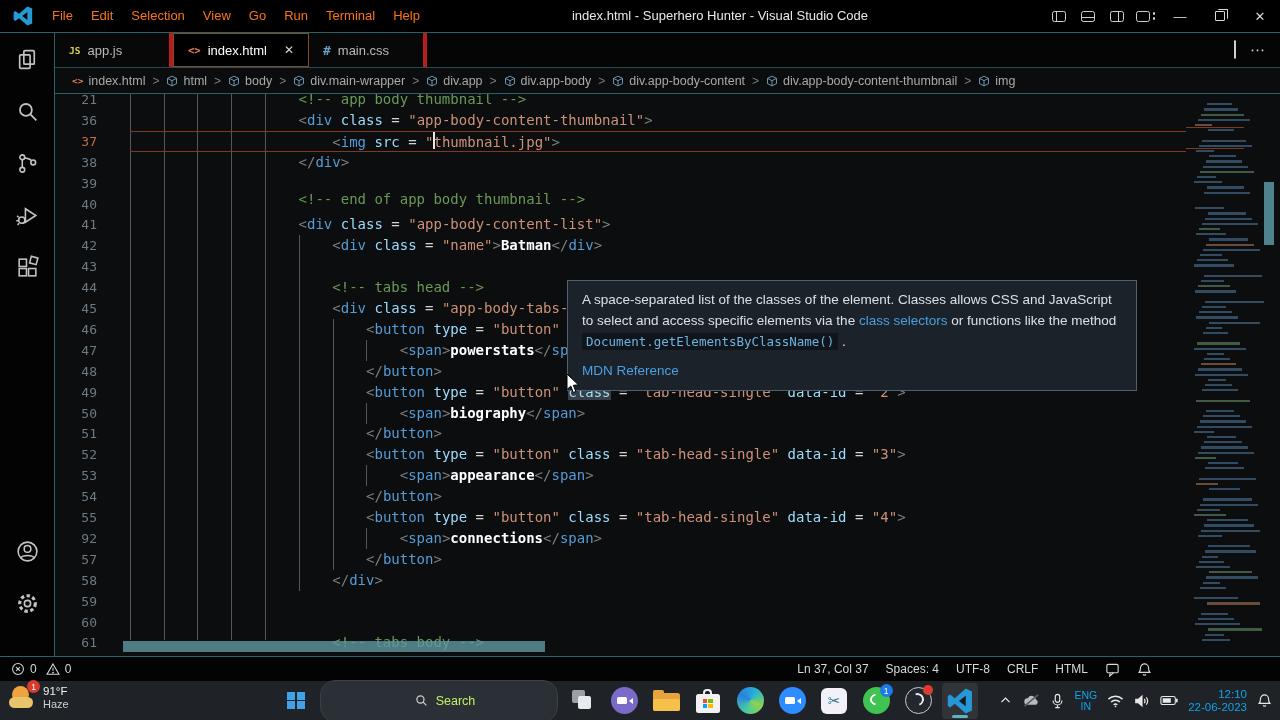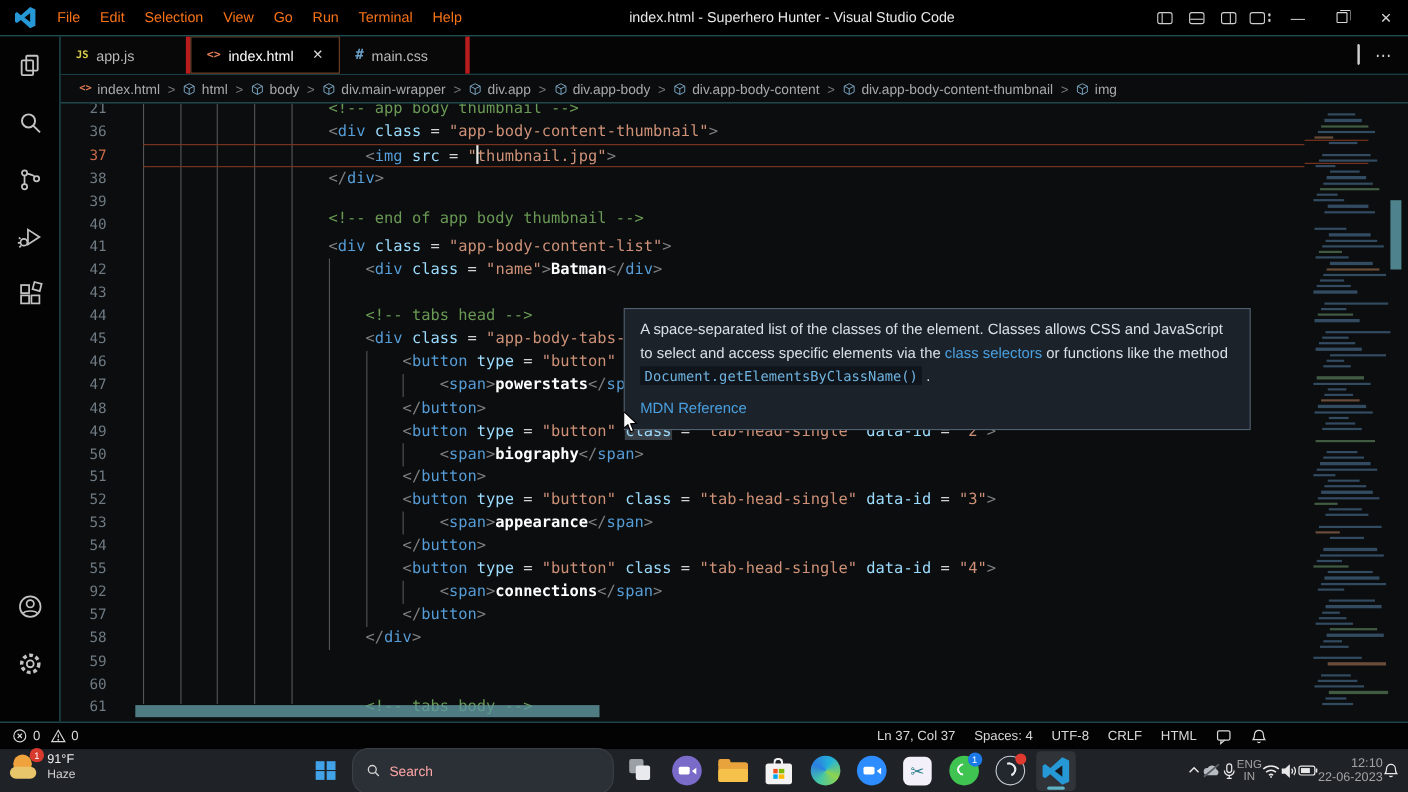--- a/index.html
+++ b/index.html
@@ -104,21 +104,21 @@
            color:#fff;font-size:8.5px;display:flex;align-items:center;justify-content:center;}
   .w-temp{font-size:11.5px;line-height:13px;}
   .w-cond{font-size:11px;color:#cfcfcf;line-height:13px;}
   .tb-center{position:absolute;left:278px;top:0;height:39px;display:flex;align-items:center;gap:6px;}
   .app{width:36px;height:36px;display:flex;align-items:center;justify-content:center;position:relative;border-radius:4px;}
   .app.active{background:rgba(255,255,255,.08);}
   .app-indicator{position:absolute;bottom:1px;left:50%;transform:translateX(-50%);width:16px;height:3px;border-radius:2px;background:#5fb3c5;}
   .win-grid{display:grid;grid-template-columns:8px 8px;grid-template-rows:8px 8px;gap:1.6px;}
   .win-grid div{background:#41a2e8;}
   .search-pill{width:238px;height:42px;border-radius:15px;background:#2b3036;border:1px solid #3a4046;
-               display:flex;align-items:center;gap:8px;padding-left:12px;box-sizing:border-box;color:#fca5a5;font-size:12.5px;}
+               display:flex;align-items:center;gap:8px;padding-left:12px;box-sizing:border-box;color:#bef264;font-size:12.5px;justify-content:center;}
   .tv-back{width:13px;height:13px;background:#9aa0a6;border-radius:2px;position:absolute;left:8px;top:9px;}
   .tv-front{width:13px;height:13px;background:#e8eaed;border-radius:2px;position:absolute;left:14px;top:14px;}
   .chat-circle{width:27px;height:27px;border-radius:50%;background:#7a6bc9;position:relative;}
   .cam-body{position:absolute;left:6px;top:10px;width:10px;height:7px;background:#fff;border-radius:1.5px;}
   .cam-lens{position:absolute;left:16.5px;top:10.5px;width:0;height:0;border:3px solid transparent;border-right:4.5px solid #fff;transform:translateX(-1px);}
   .folder{position:relative;width:27px;height:22px;}
   .f-back{position:absolute;left:0;top:3px;width:27px;height:18px;background:#e8a33d;border-radius:2.5px;}
   .f-tab{position:absolute;left:0;top:0;width:11px;height:6px;background:#e8a33d;border-radius:2px 2px 0 0;}
   .f-front{position:absolute;left:0;top:9px;width:27px;height:12px;background:#f6c14a;border-radius:2px;}
   .store{position:relative;width:24px;height:24px;}
@@ -133,21 +133,21 @@
              color:#2a7d8c;font-size:15px;}
   .wa{width:27px;height:27px;border-radius:50%;background:#3fc351;position:relative;}
   .wa-phone{position:absolute;left:7px;top:7px;width:11px;height:11px;border:2.6px solid #fff;border-radius:50%;
             border-top-color:transparent;border-right-color:transparent;transform:rotate(45deg);box-sizing:border-box;}
   .badge-blue{position:absolute;right:-3px;top:-3px;width:13px;height:13px;border-radius:50%;background:#1c79e8;color:#fff;
               font-size:8.5px;display:flex;align-items:center;justify-content:center;}
   .obs{width:27px;height:27px;border-radius:50%;background:#23272e;border:1.6px solid #c6ccd4;position:relative;box-sizing:border-box;}
   .obs-swirl{position:absolute;left:5px;top:5px;width:13px;height:13px;border:2.6px solid #e6e9ee;border-radius:50%;
              border-left-color:transparent;border-bottom-color:transparent;transform:rotate(25deg);box-sizing:border-box;}
   .badge-red{position:absolute;right:-2px;top:-3px;width:10px;height:10px;border-radius:50%;background:#e03a30;}
-  .tray{position:absolute;right:8px;top:0;height:39px;display:flex;align-items:center;color:#a3a3a3;}
+  .tray{position:absolute;right:8px;top:0;height:39px;display:flex;align-items:center;gap:10px;color:#0ea5e9;}
   .tray-lang{font-size:10.5px;line-height:11px;text-align:center;}
   .tray-clock{font-size:11.5px;line-height:13px;text-align:right;}
 </style>
 </head>
 <body>
 
 <div id="stage">
 
   <div class="titlebar">
     <span class="vslogo">

